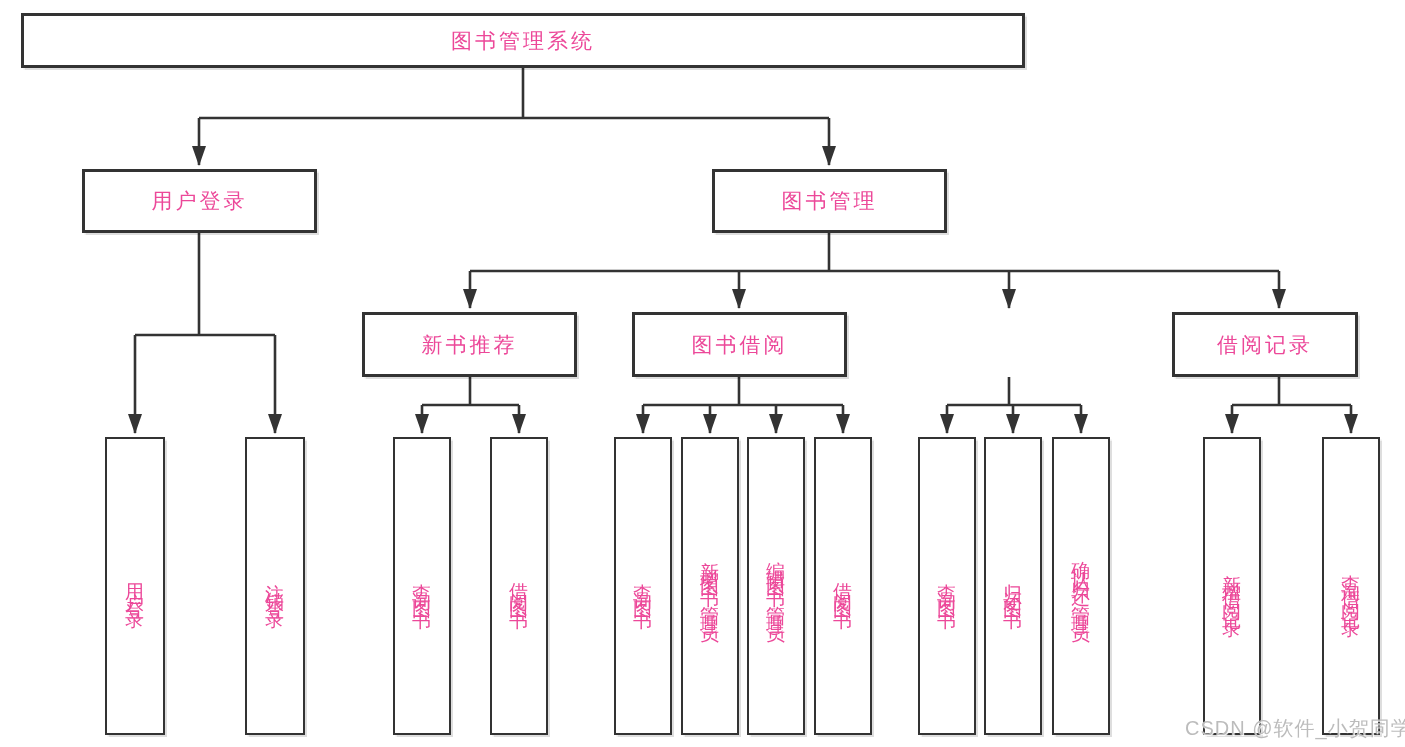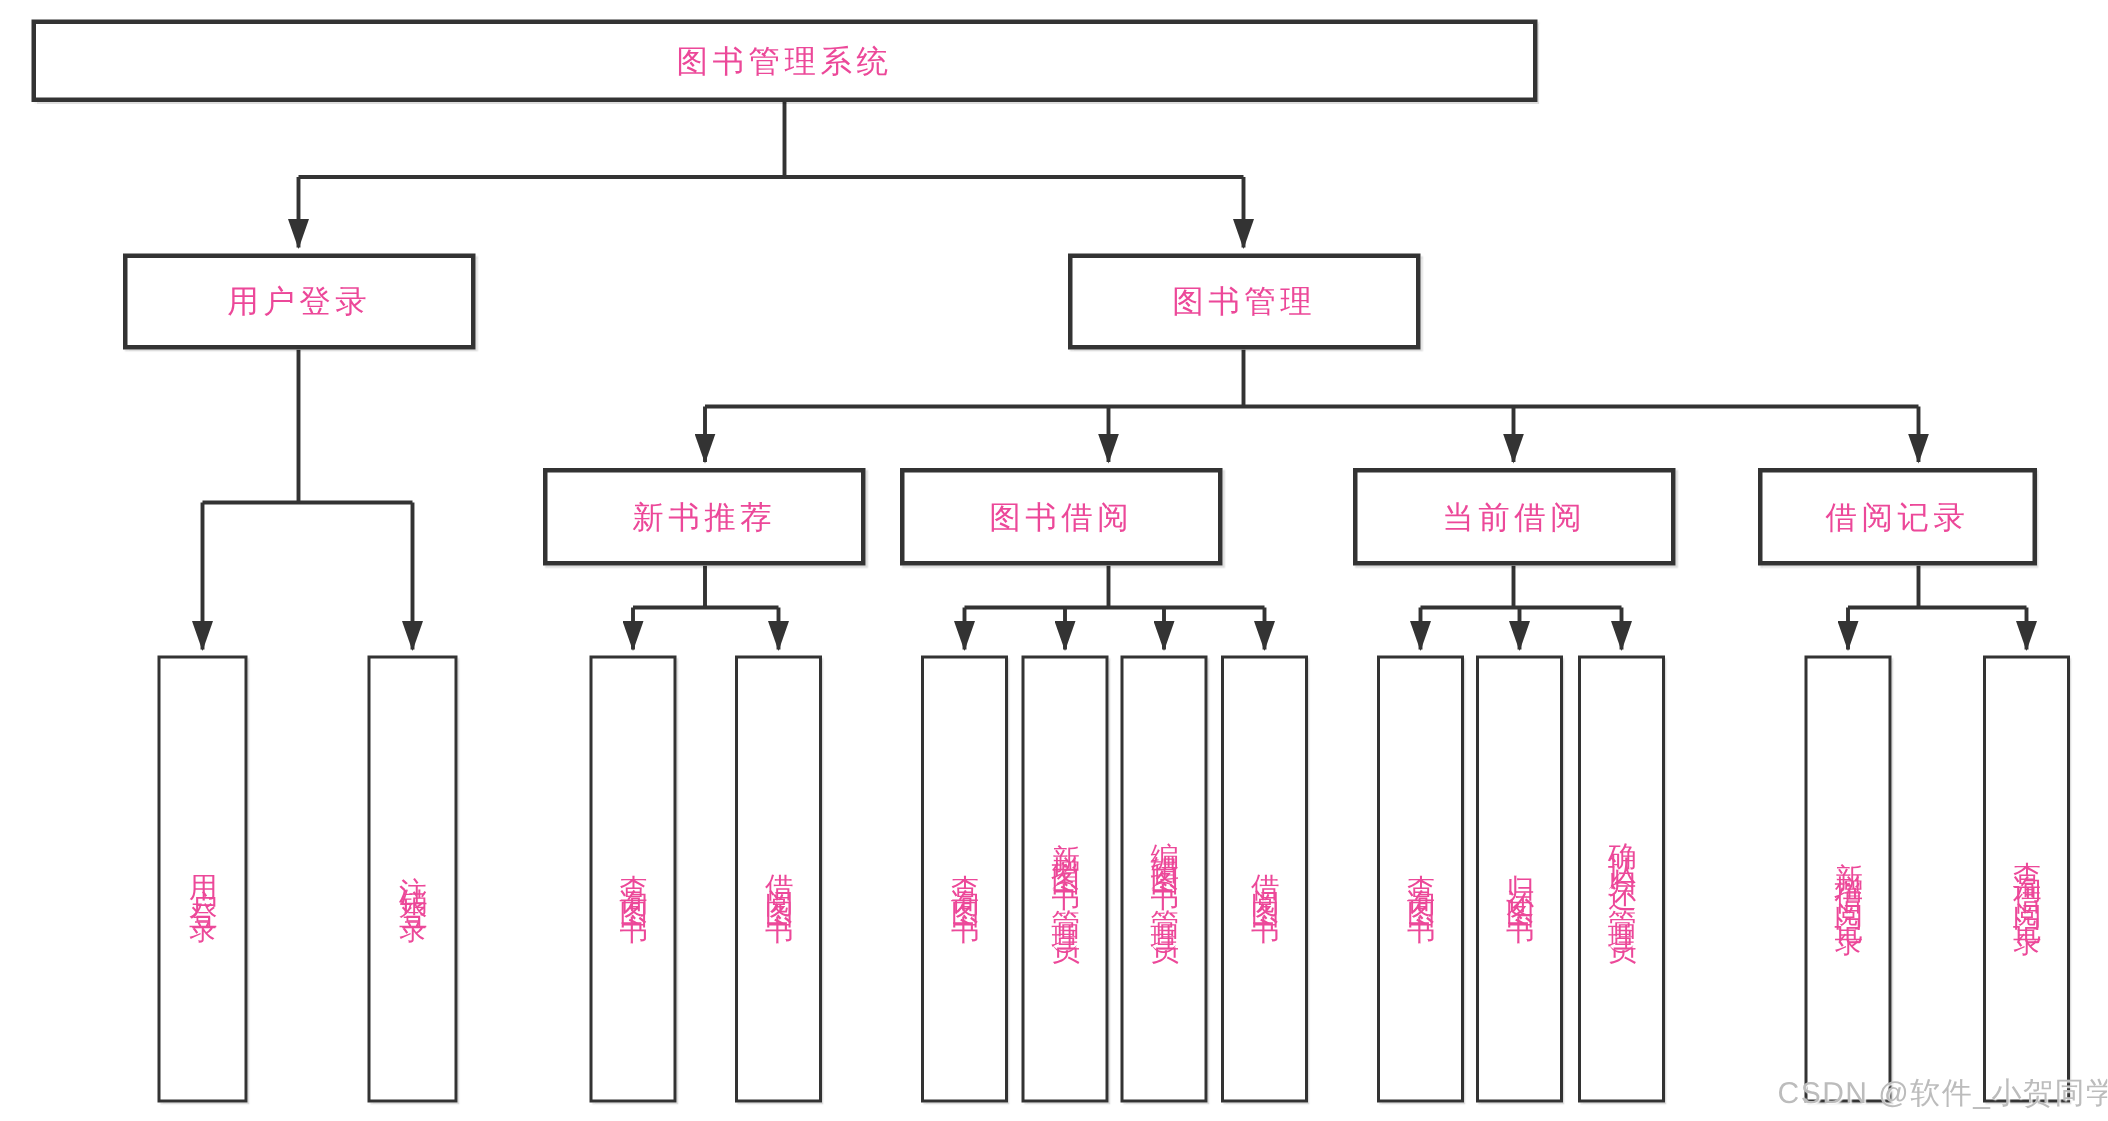--- a/index.html
+++ b/index.html
@@ -50,21 +50,21 @@
     text-orientation: mixed;
     font-size: 19px;
     letter-spacing: 9px;
     line-height: 1.0;
   }
   
   #n-root     { left: 21px;   top: 13px;  width: 1004px; height: 55px; }
   #n-login    { left: 82px;   top: 169px; width: 235px;  height: 64px; }
   #n-mgmt     { left: 712px;  top: 169px; width: 235px;  height: 64px; }
   #n-newbook  { left: 362px;  top: 312px; width: 215px;  height: 65px; }
-  #n-borrow   { left: 600px;  top: 312px; width: 215px;  height: 65px; }
+  #n-borrow   { left: 632px;  top: 312px; width: 215px;  height: 65px; }
   #n-current  { left: 902px;  top: 312px; width: 215px;  height: 65px; }
   #n-records  { left: 1172px; top: 312px; width: 186px;  height: 65px; }
   .vbox { top: 437px; height: 298px; }
   #lf-login     { left: 105px;  width: 60px; }
   #lf-logout    { left: 245px;  width: 60px; }
   #lf-nb-query  { left: 393px;  width: 58px; }
   #lf-nb-borrow { left: 490px;  width: 58px; }
   #lf-bb-query  { left: 614px;  width: 58px; }
   #lf-bb-add    { left: 681px;  width: 58px; }
   #lf-bb-edit   { left: 747px;  width: 58px; }
@@ -140,23 +140,20 @@
   <div class="hbox" id="n-newbook">
     <span class="label">新书推荐</span>
   </div>
 
   <div class="hbox" id="n-mgmt">
     <span class="label">图书管理</span>
   </div>
   <div class="hbox" id="n-borrow">
     <span class="label">图书借阅</span>
   </div>
-  <div class="hbox" id="n-current">
-    <span class="label">当前借阅</span>
-  </div>
   <div class="hbox" id="n-records">
     <span class="label">借阅记录</span>
   </div>
 
   <div class="vbox" id="lf-login">
     <span class="label">用户登录</span>
   </div>
   <div class="vbox" id="lf-logout">
     <span class="label">注销登录</span>
   </div>

